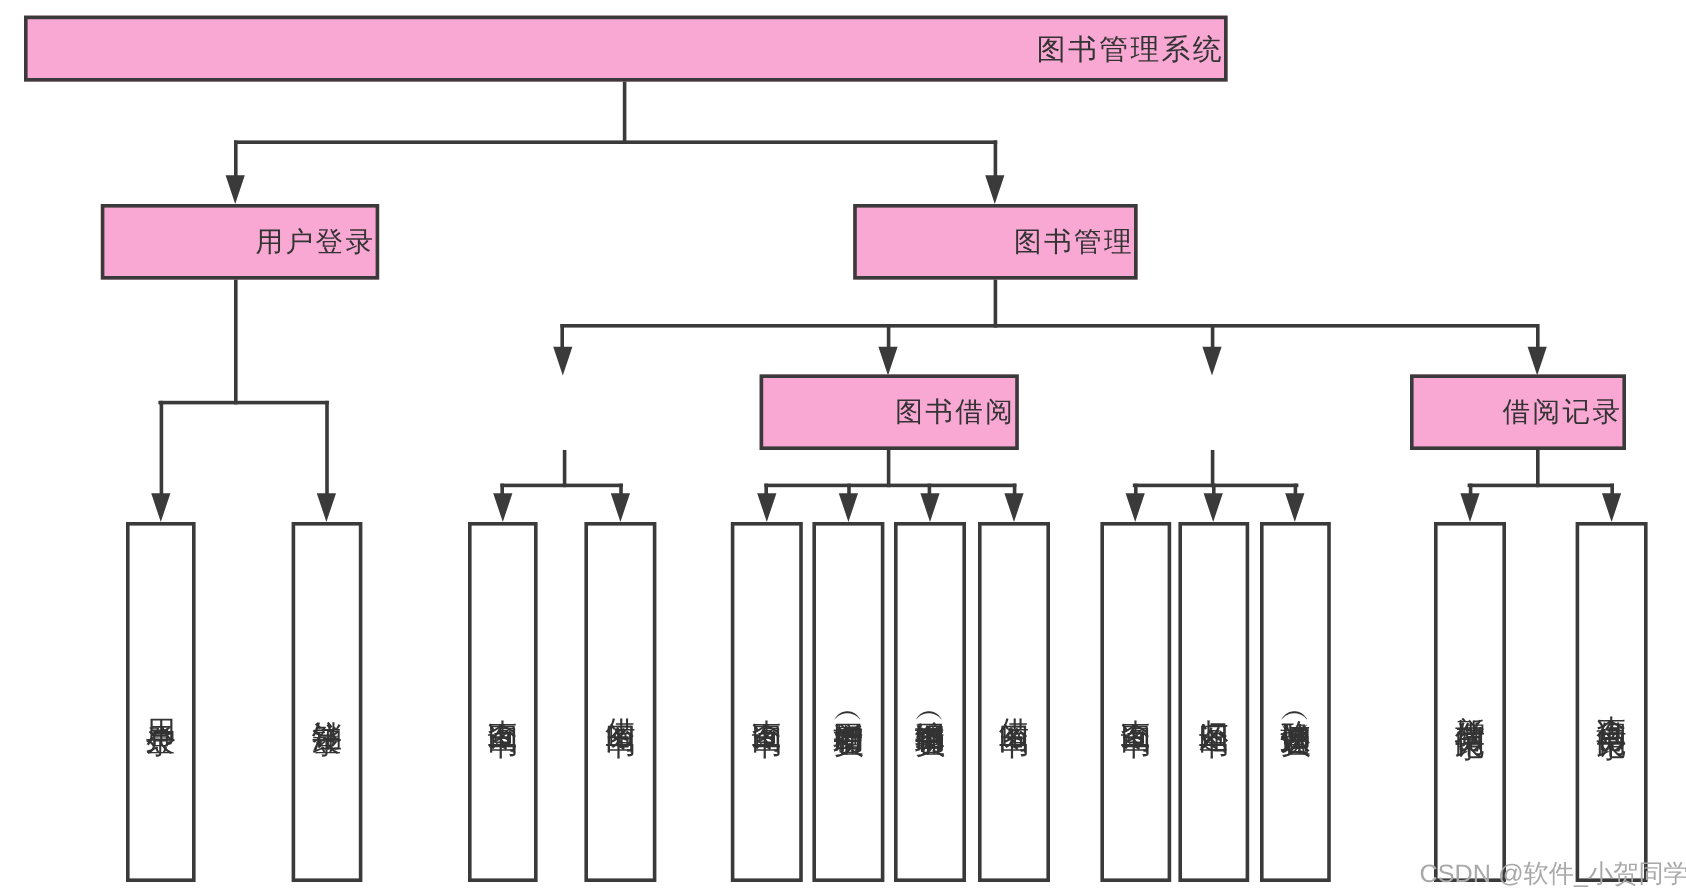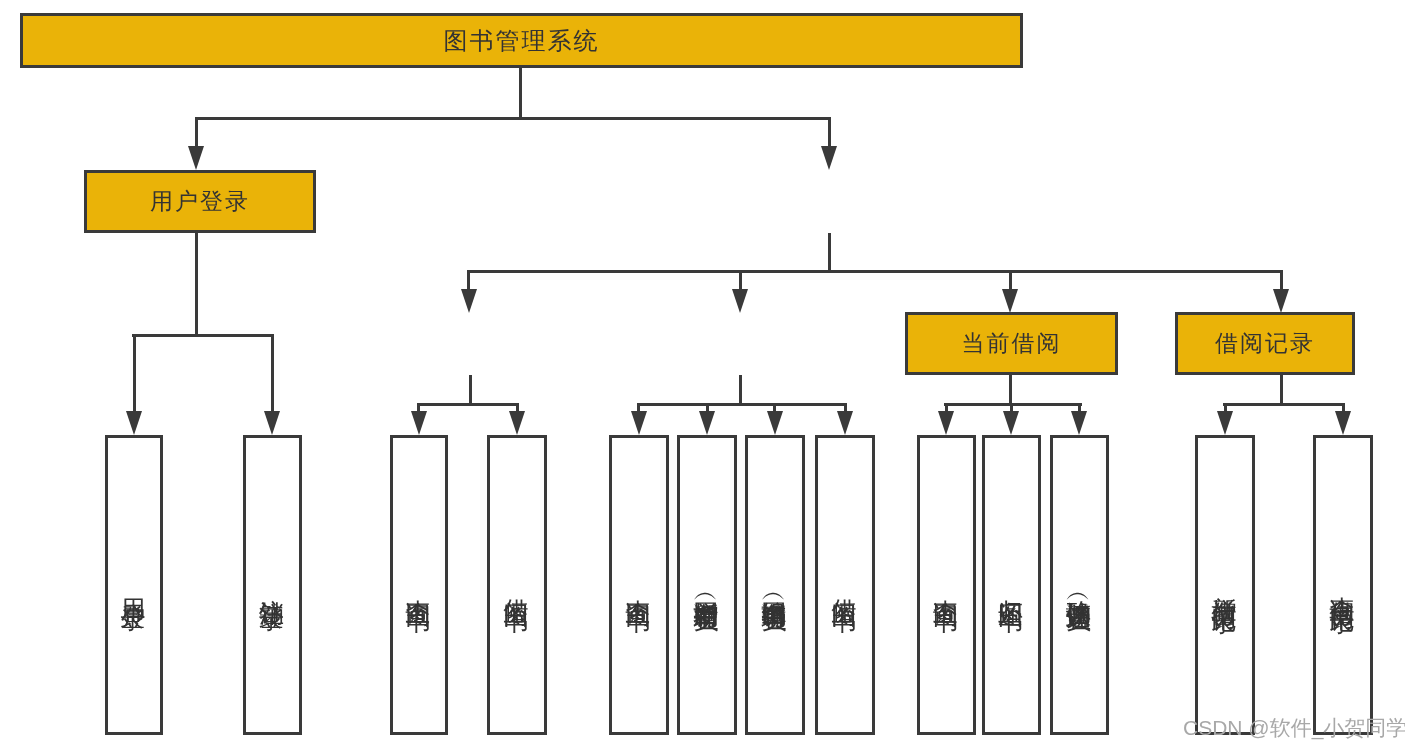--- a/index.html
+++ b/index.html
@@ -8,21 +8,21 @@
     --watermark:#a8a8a8;
     --bg:#ffffff;
   }
   html,body{margin:0;padding:0;background:var(--bg);}
   #canvas{
     position:relative;width:1405px;height:747px;background:var(--bg);
     font-family:"Liberation Sans","DejaVu Sans",sans-serif;overflow:hidden;
   }
   .hbox{
     position:absolute;box-sizing:border-box;border:3px solid var(--line);
-    background:#eab308;display:flex;align-items:center;justify-content:center;
+    background:#f9a8d4;display:flex;align-items:center;justify-content:flex-end;
     font-size:23px;letter-spacing:2px;color:var(--text);white-space:nowrap;
   }
   .vbox{
     position:absolute;top:435px;height:300px;box-sizing:border-box;
     border:3px solid var(--line);background:#fff;
     display:flex;align-items:center;justify-content:center;
     writing-mode:vertical-rl;text-orientation:mixed;
     font-size:25px;letter-spacing:3px;color:var(--text);
   }
   .vl{position:absolute;width:3px;background:var(--line);}
@@ -49,41 +49,44 @@
   <div class="vl" style="left:519px;top:68px;height:52px"></div>
   <div class="hl" style="left:195px;top:117px;width:636px"></div>
   <div class="vl" style="left:195px;top:117px;height:32px"></div>
   <div class="ah" style="left:188px;top:146px"></div>
   <div class="vl" style="left:828px;top:117px;height:32px"></div>
   <div class="ah" style="left:821px;top:146px"></div>
 
   <div class="hbox" style="left:84px;top:170px;width:232px;height:63px">
     <span>用户登录</span>
   </div>
+  <div class="hbox" style="left:711px;top:170px;width:237px;height:63px">
+    <span>图书管理</span>
+  </div>
 
   <div class="vl" style="left:195px;top:233px;height:104px"></div>
   <div class="hl" style="left:132px;top:334px;width:142px"></div>
   <div class="vl" style="left:133px;top:334px;height:78px"></div>
   <div class="ah" style="left:126px;top:411px"></div>
   <div class="vl" style="left:271px;top:334px;height:78px"></div>
   <div class="ah" style="left:264px;top:411px"></div>
 
   <div class="vl" style="left:828px;top:233px;height:40px"></div>
   <div class="hl" style="left:467px;top:270px;width:815px"></div>
   <div class="vl" style="left:467px;top:270px;height:22px"></div>
   <div class="ah" style="left:461px;top:289px"></div>
   <div class="vl" style="left:739px;top:270px;height:22px"></div>
   <div class="ah" style="left:732px;top:289px"></div>
   <div class="vl" style="left:1009px;top:270px;height:22px"></div>
   <div class="ah" style="left:1002px;top:289px"></div>
   <div class="vl" style="left:1280px;top:270px;height:22px"></div>
   <div class="ah" style="left:1273px;top:289px"></div>
 
-  <div class="hbox" style="left:905px;top:312px;width:213px;height:63px">
-    <span>当前借阅</span>
+  <div class="hbox" style="left:633px;top:312px;width:216px;height:63px">
+    <span>图书借阅</span>
   </div>
   <div class="hbox" style="left:1175px;top:312px;width:180px;height:63px">
     <span>借阅记录</span>
   </div>
 
   <div class="vl" style="left:469px;top:375px;height:31px"></div>
   <div class="hl" style="left:417px;top:403px;width:102px"></div>
   <div class="vl" style="left:417px;top:403px;height:10px"></div>
   <div class="ah" style="left:411px;top:411px"></div>
   <div class="vl" style="left:516px;top:403px;height:10px"></div>

